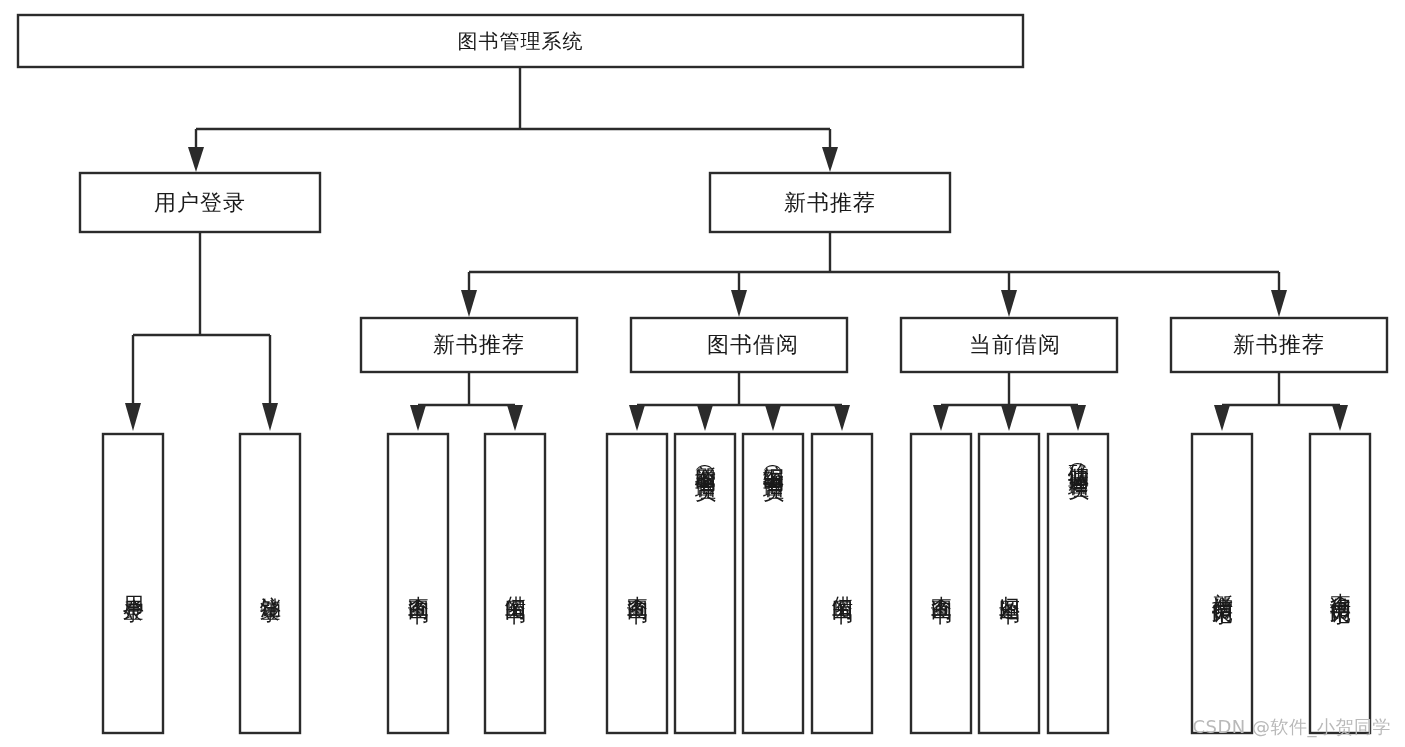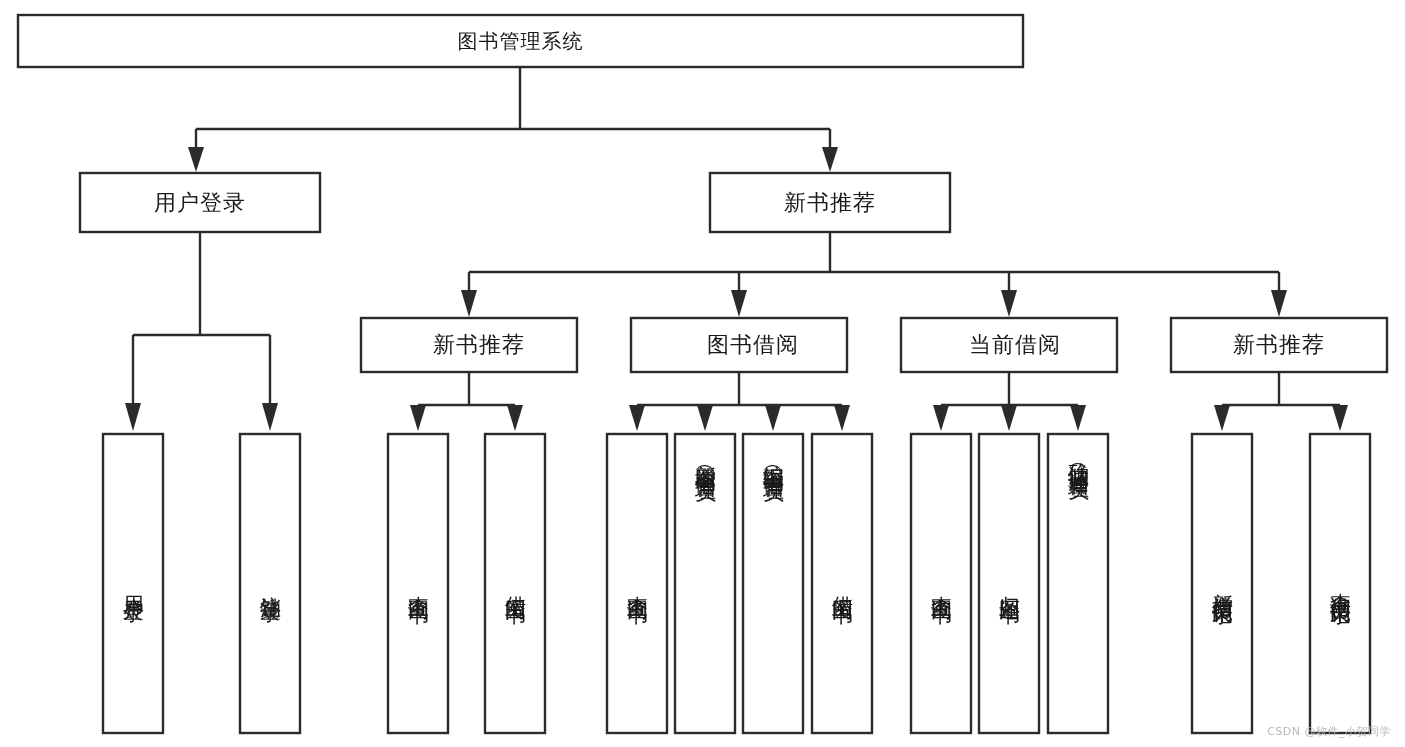--- a/index.html
+++ b/index.html
@@ -75,21 +75,21 @@
     font-size: 22px;
     color: #1a1a1a;
     letter-spacing: 1px;
     white-space: nowrap;
   }
   .watermark {
     position: absolute;
     right: 14px;
     bottom: 8px;
     font-family: "DejaVu Sans", "Liberation Sans", sans-serif;
-    font-size: 11px;
+    font-size: 18px;
     color: #b9b9b9;
     letter-spacing: 0.5px;
     white-space: nowrap;
     pointer-events: none;
   }
 </style>
 </head>
 <body>
 
 <div id="diagram-root">

